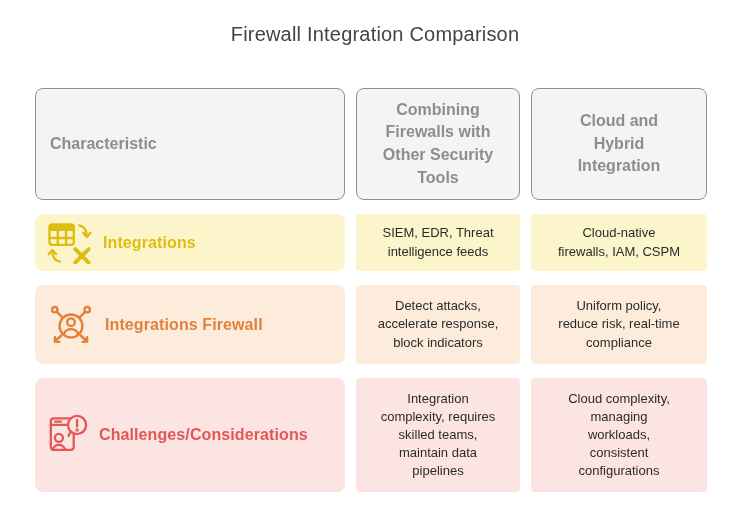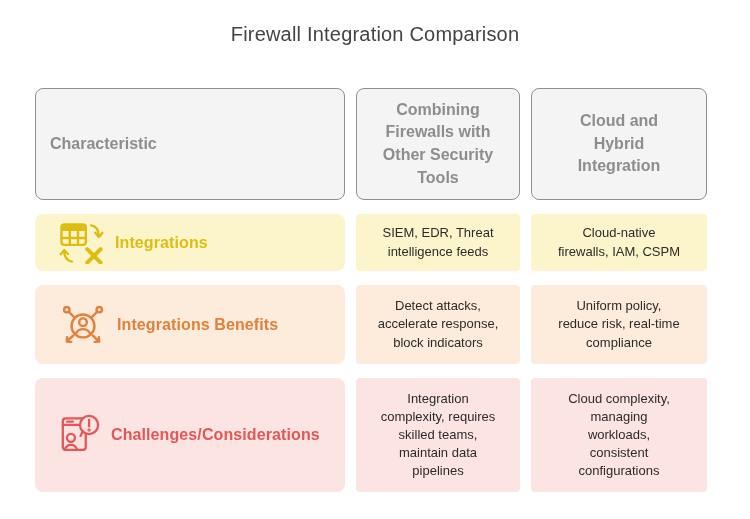--- a/index.html
+++ b/index.html
@@ -48,21 +48,21 @@
     padding-left: 14px;
   }
   .trow { display: contents; }
   .label-cell {
     background: var(--bg);
     color: var(--fg);
     border-radius: 8px;
     display: flex;
     align-items: center;
     gap: 10px;
-    padding-left: 24px;
+    padding-left: 12px;
   }
   .label-cell .row-label {
     font-size: 16px;
     font-weight: bold;
     letter-spacing: 0.1px;
   }
   .label-cell svg { flex: 0 0 auto; display: block; }
   .body-cell {
     background: var(--bg);
     color: var(--body-text, #2b2b2b);
@@ -125,21 +125,21 @@
           <circle cx="24" cy="19" r="4"></circle>
           <path d="M17 30.5 c2.5 -5.5 11.5 -5.5 14 0"></path>
           <circle cx="7" cy="6" r="2.8"></circle>
           <path d="M9.2 8.2 L14.7 13.7"></path>
           <circle cx="41" cy="6" r="2.8"></circle>
           <path d="M38.8 8.2 L33.3 13.7"></path>
           <path d="M13.8 33 L7 39.3 M7.3 34.7 L7 39.3 L11.8 39.7"></path>
           <path d="M34.2 33 L41 39.3 M40.7 34.7 L41 39.3 L36.2 39.7"></path>
         </svg>
       </span>
-      <span class="row-label">Integrations Benefits</span>
+      <span class="row-label">Integrations Firewall</span>
     </div>
     <div class="body-cell">Detect attacks,
 accelerate response,
 block indicators</div>
     <div class="body-cell">Uniform policy,
 reduce risk, real-time
 compliance</div>
   </div>
 
   <div class="trow" style="--fg: #e25757; --bg: #fce4e2;">

